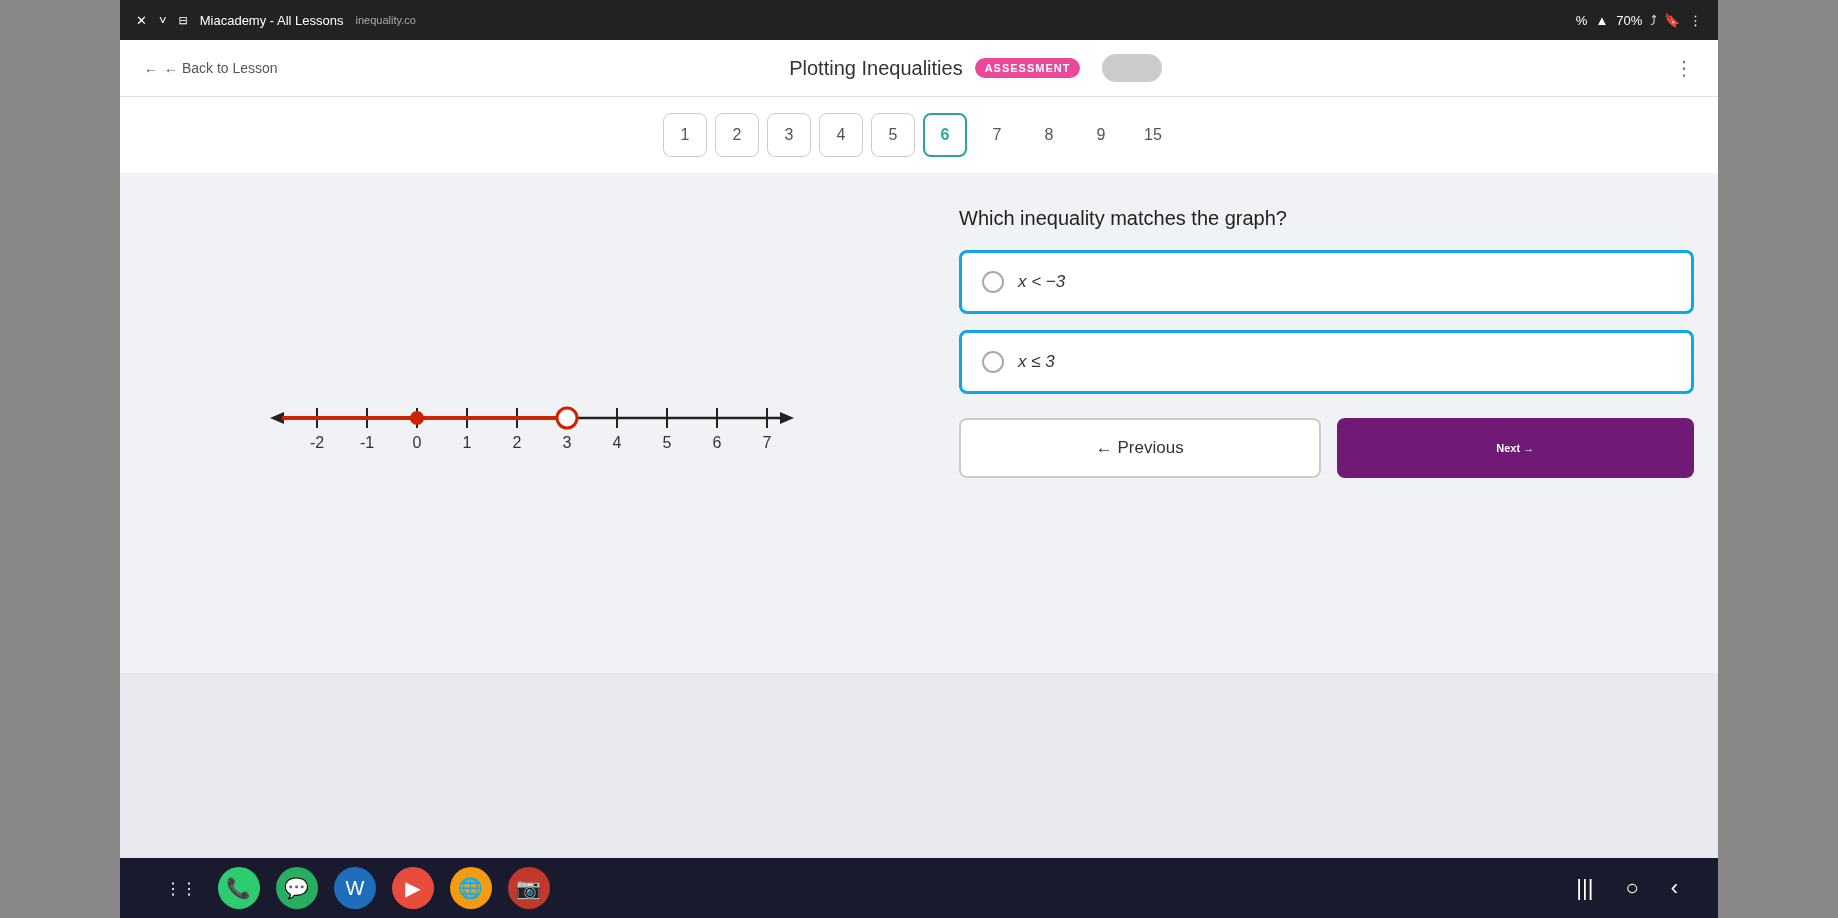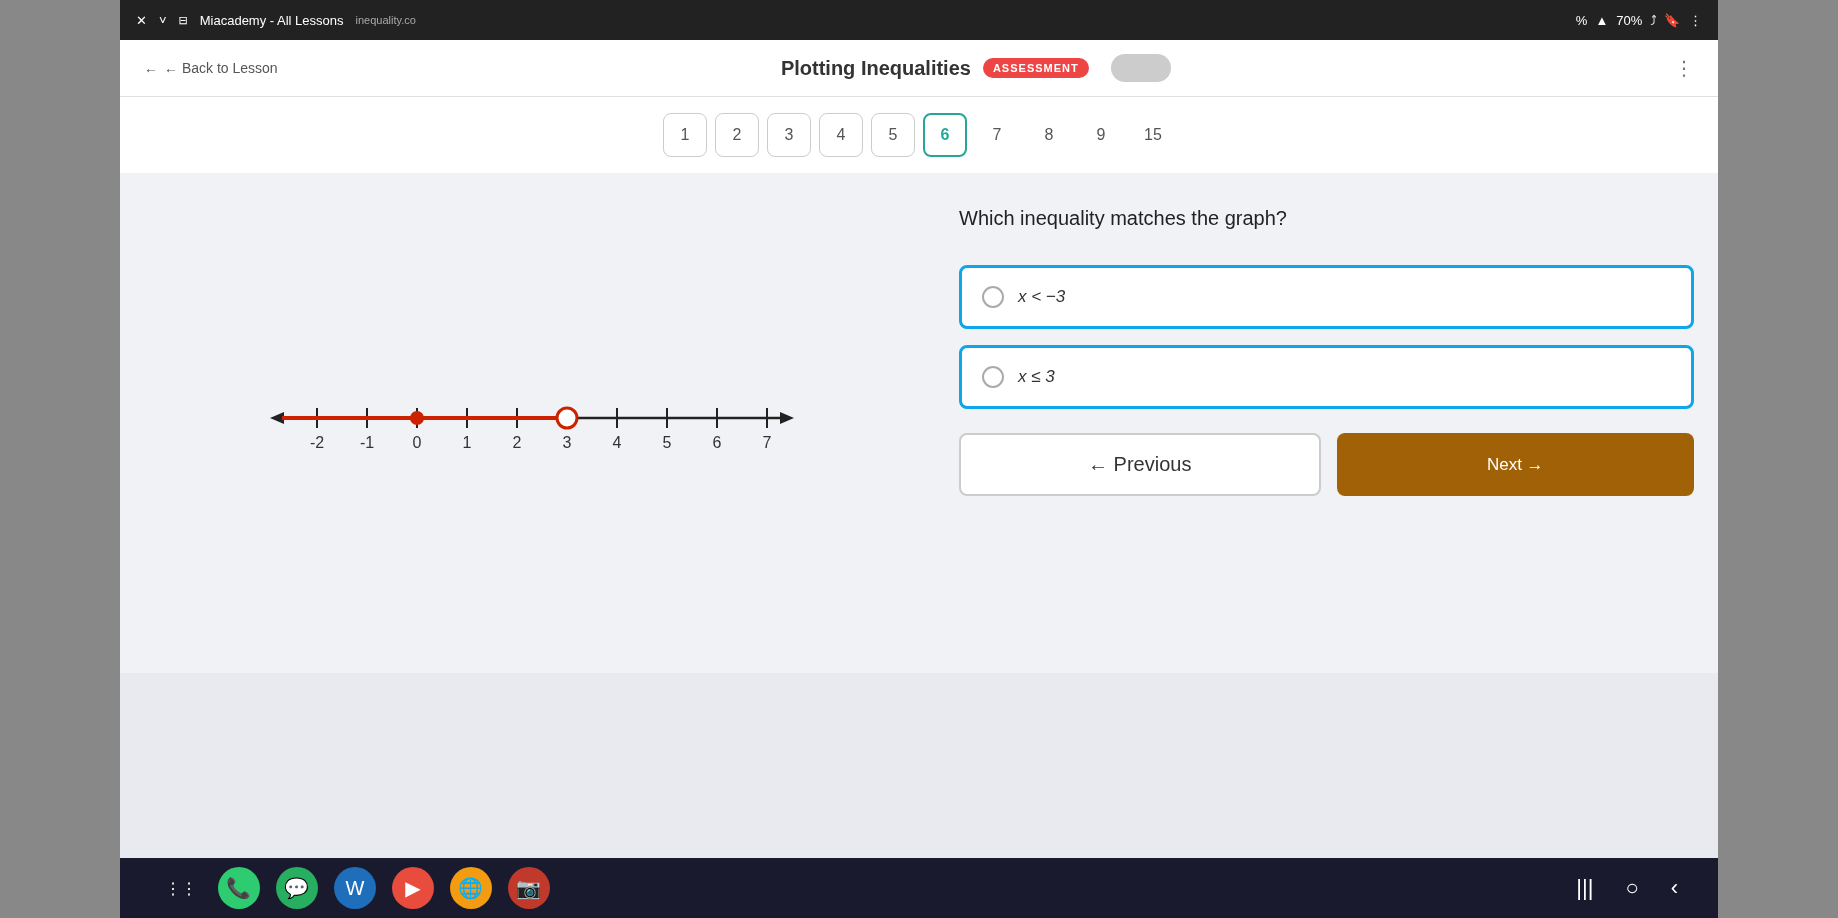--- a/index.html
+++ b/index.html
@@ -53,24 +53,24 @@
       cursor: pointer;
     }
     .page-title-area {
       display: flex;
       align-items: center;
       gap: 12px;
     }
     .page-title {
       font-size: 20px;
       color: #333;
-      font-weight: 700;
+      font-weight: 400;
     }
     .assessment-badge {
-      background: #ef4444;
+      background: #ec4899;
       color: white;
       font-size: 11px;
       font-weight: 700;
       padding: 4px 10px;
       border-radius: 12px;
       letter-spacing: 1px;
     }
     .more-icon {
       color: #777;
       font-size: 20px;
@@ -131,21 +131,21 @@
     .question-area {
       flex: 1;
       display: flex;
       flex-direction: column;
       gap: 16px;
       padding-top: 10px;
     }
     .question-text {
       font-size: 20px;
       color: #222;
-      margin-bottom: 19px;
+      margin-bottom: 4px;
       font-weight: 400;
     }
     .answer-option {
       display: flex;
       align-items: center;
       gap: 14px;
       background: white;
       border: 3px solid #0ea5e9;
       border-radius: 8px;
       padding: 18px 20px;
@@ -172,35 +172,35 @@
       display: flex;
       gap: 16px;
       margin-top: 8px;
     }
     .btn-previous {
       flex: 1;
       padding: 18px;
       border: 2px solid #ccc;
       border-radius: 8px;
       background: white;
-      font-size: 20px;
+      font-size: 17px;
       color: #333;
       cursor: pointer;
       font-weight: 500;
     }
     .btn-next {
       flex: 1;
       padding: 18px;
       border: none;
       border-radius: 8px;
-      background: #a16207;
+      background: #701a75;
       color: white;
-      font-size: 17px;
-      cursor: pointer;
-      font-weight: 400;
+      font-size: 11px;
+      cursor: pointer;
+      font-weight: 700;
     }
 
     
     .taskbar {
       background: #1a1a2e;
       height: 60px;
       display: flex;
       align-items: center;
       justify-content: space-between;
       padding: 0 40px;

